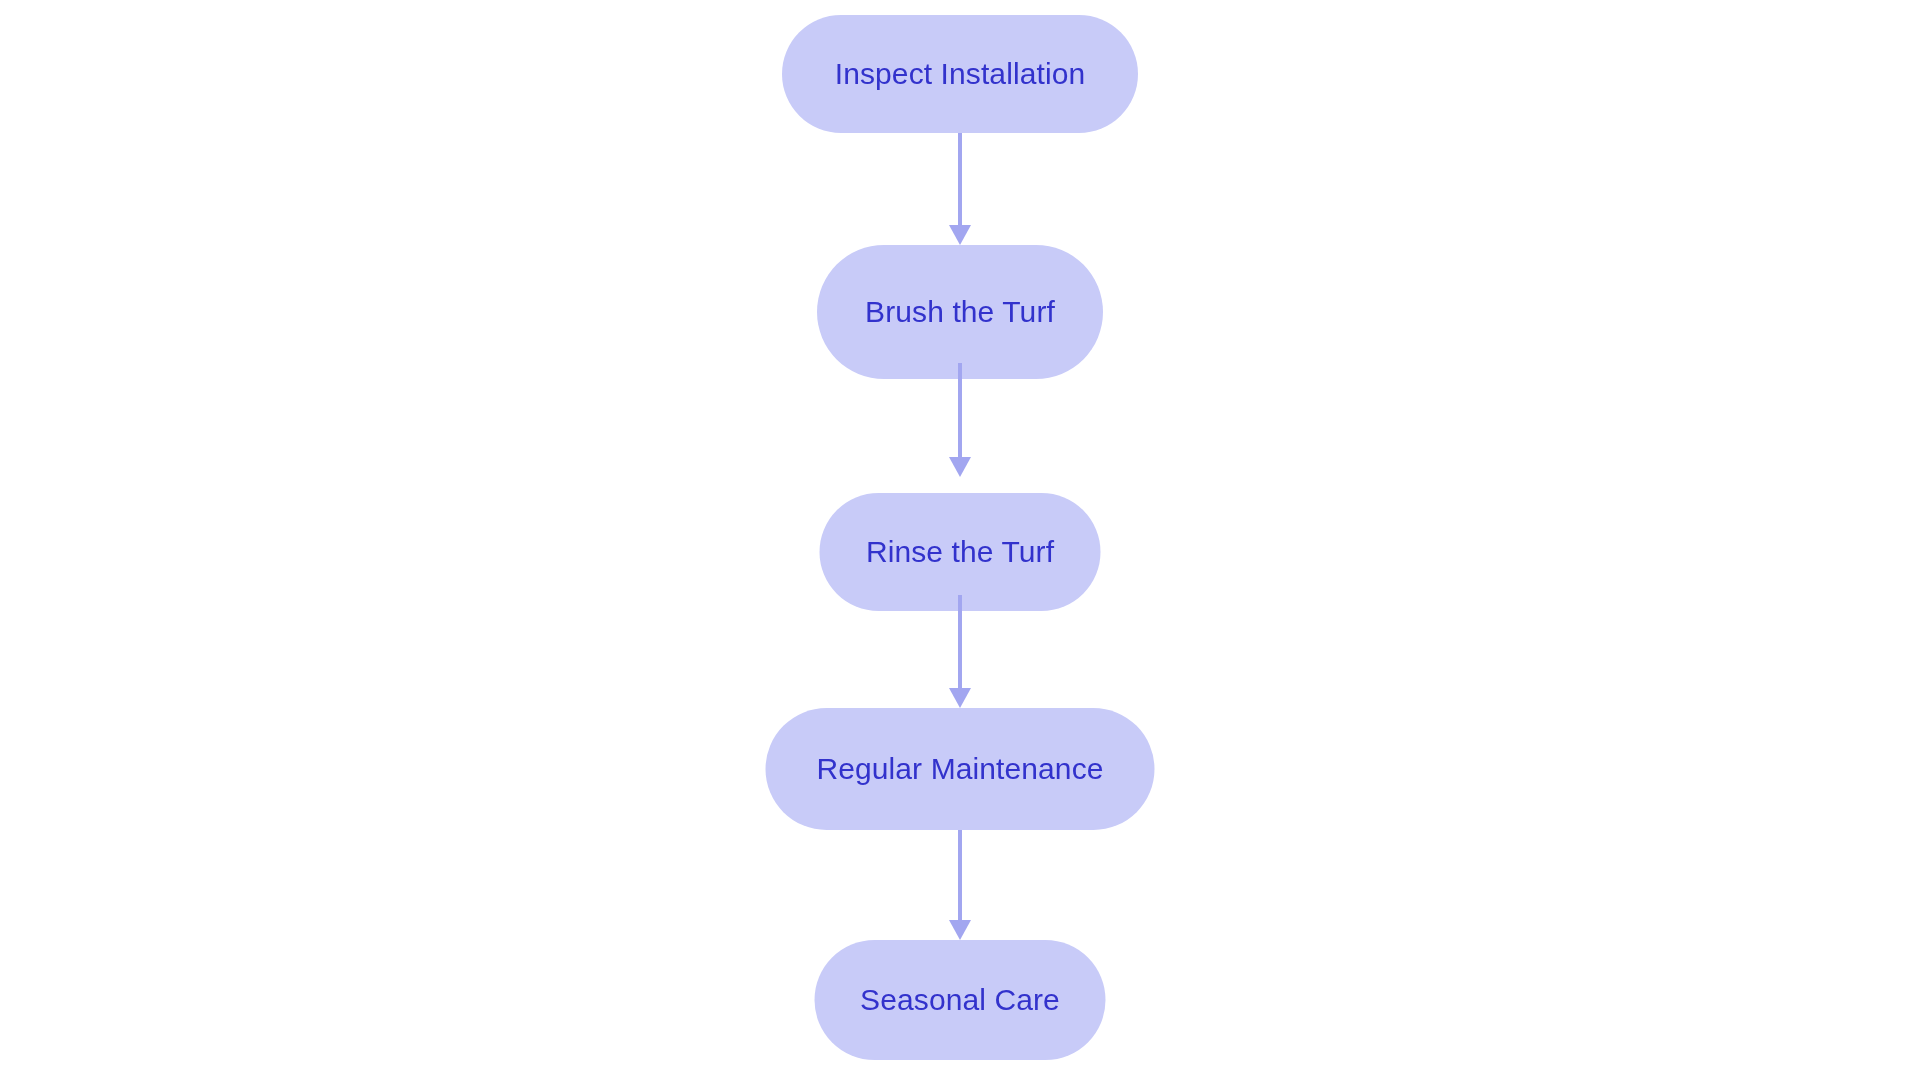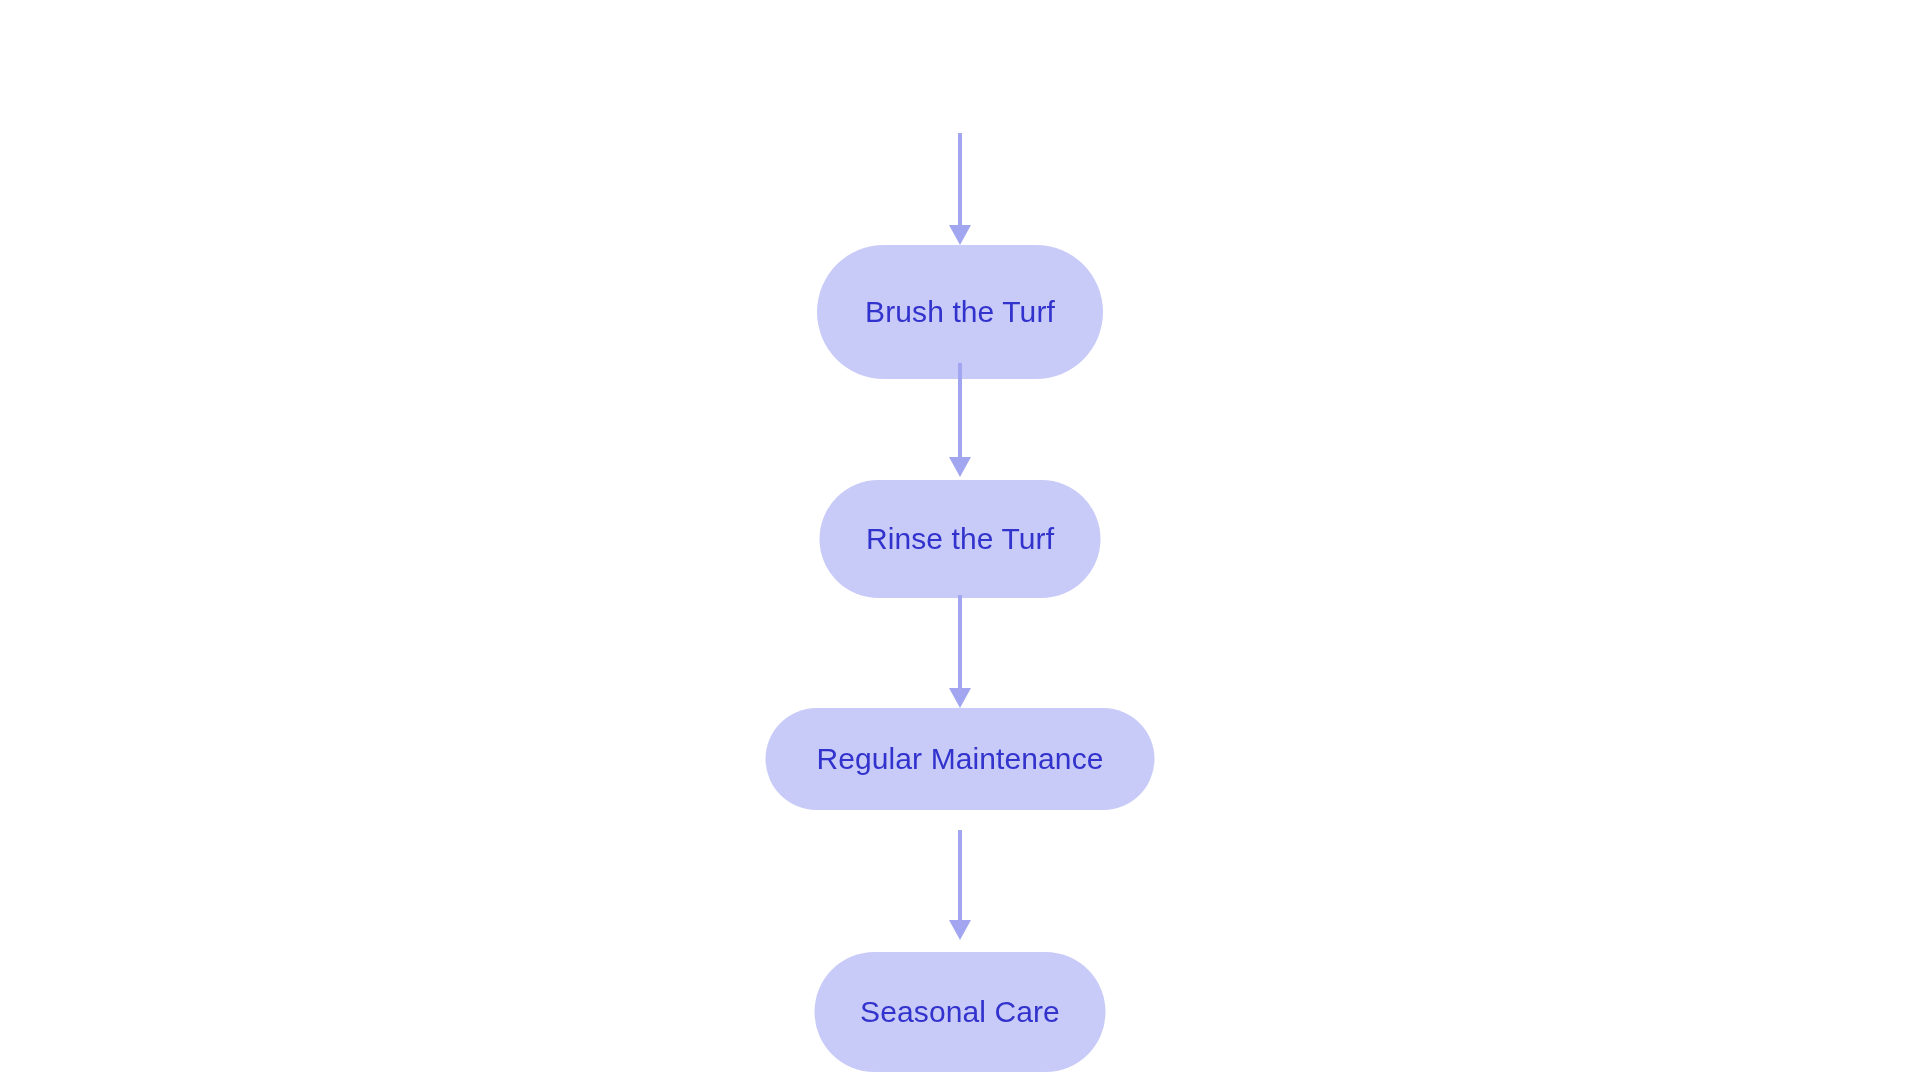--- a/index.html
+++ b/index.html
@@ -42,23 +42,23 @@
     font-weight: 400;
     letter-spacing: 0.1px;
     line-height: 1;
     white-space: nowrap;
     padding: 0 4px;
   }
 
   
   .node-1 { top: 15px;  width: 356px; height: 118px; }
   .node-2 { top: 245px; width: 286px; height: 134px; }
-  .node-3 { top: 480px; width: 281px; height: 118px; }
-  .node-4 { top: 708px; width: 389px; height: 102px; }
-  .node-5 { top: 940px; width: 291px; height: 120px; margin-top: 12px; }
+  .node-3 { top: 493px; width: 281px; height: 118px; }
+  .node-4 { top: 708px; width: 389px; height: 122px; }
+  .node-5 { top: 940px; width: 291px; height: 120px; }
 
   
   .connector {
     position: absolute;
     left: 50%;
     transform: translateX(-50%);
     width: 24px;
   }
 
   .connector-line {
@@ -90,20 +90,23 @@
   .conn-1 .connector-line { height: 92px; }
   .conn-2 .connector-line { height: 94px; }
   .conn-3 .connector-line { height: 93px; }
   .conn-4 .connector-line { height: 90px; }
 </style>
 </head>
 <body>
 
 <div id="flowchart-canvas">
 
+  <div class="node node-1">
+    <span class="node-label">Inspect Installation</span>
+  </div>
 
   <div class="connector conn-1">
     <div class="connector-line"></div>
     <div class="connector-head"></div>
   </div>
 
   <div class="node node-2">
     <span class="node-label">Brush the Turf</span>
   </div>
 

